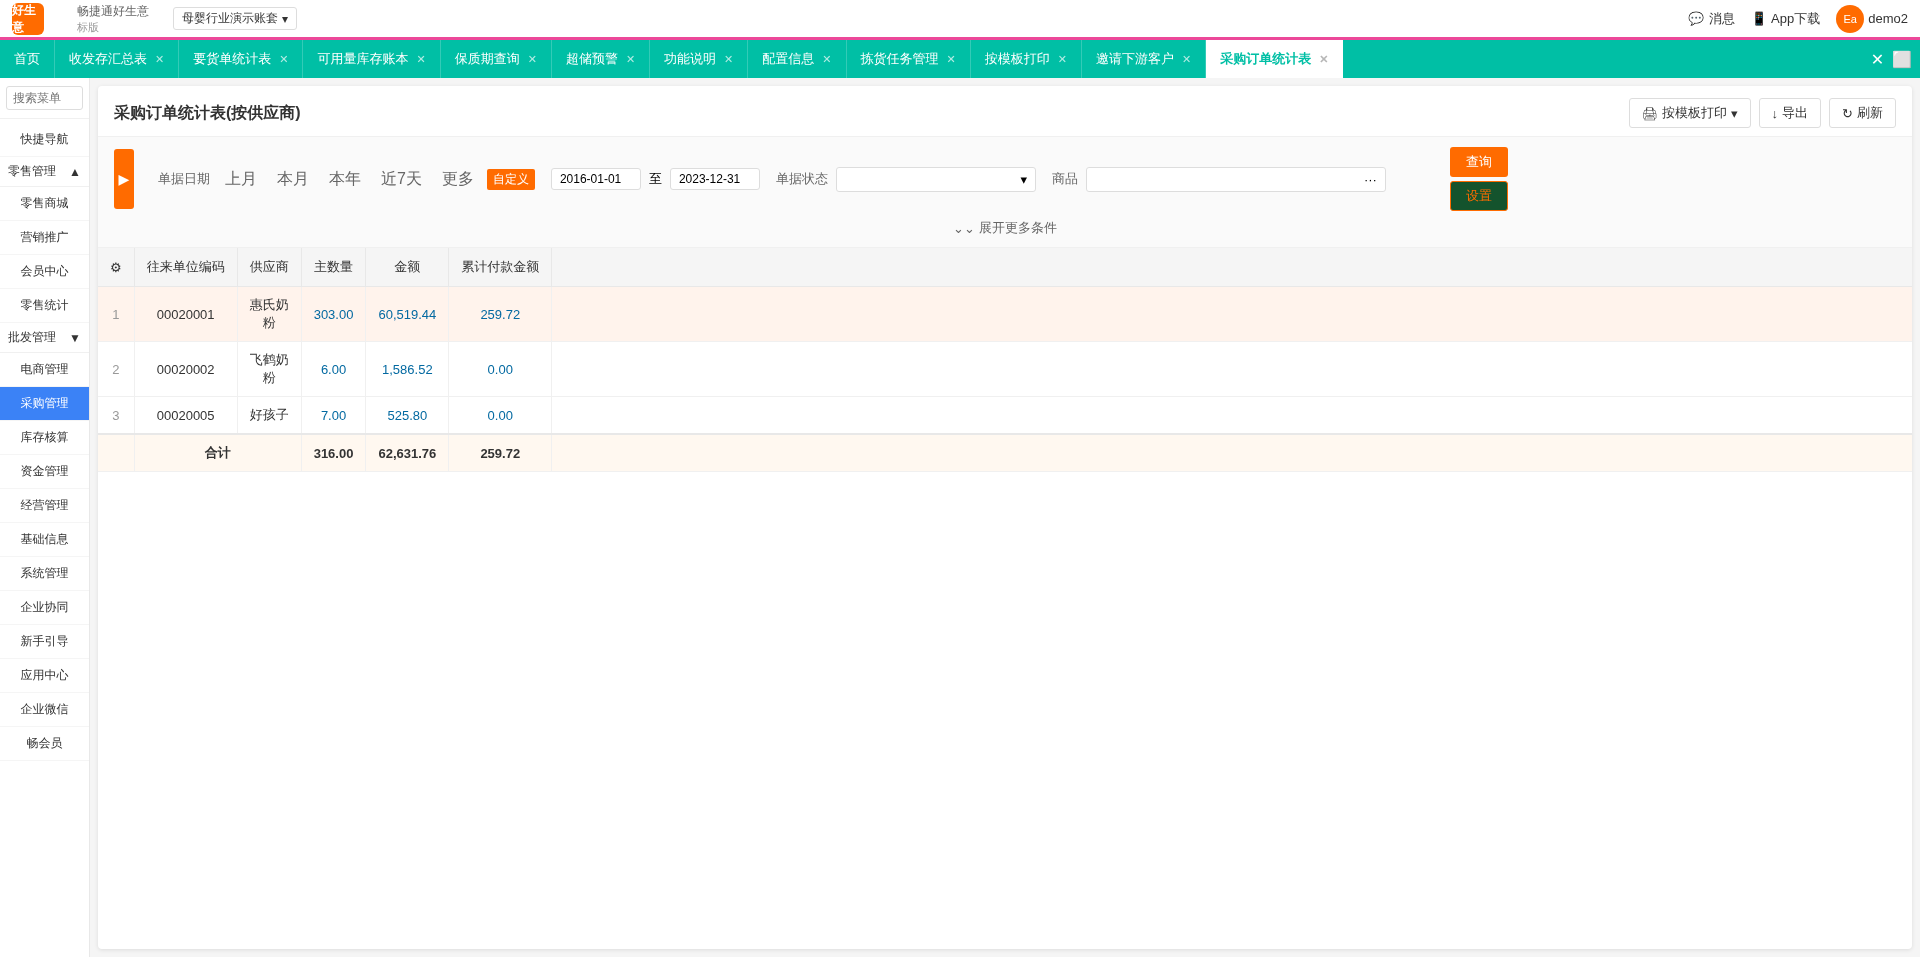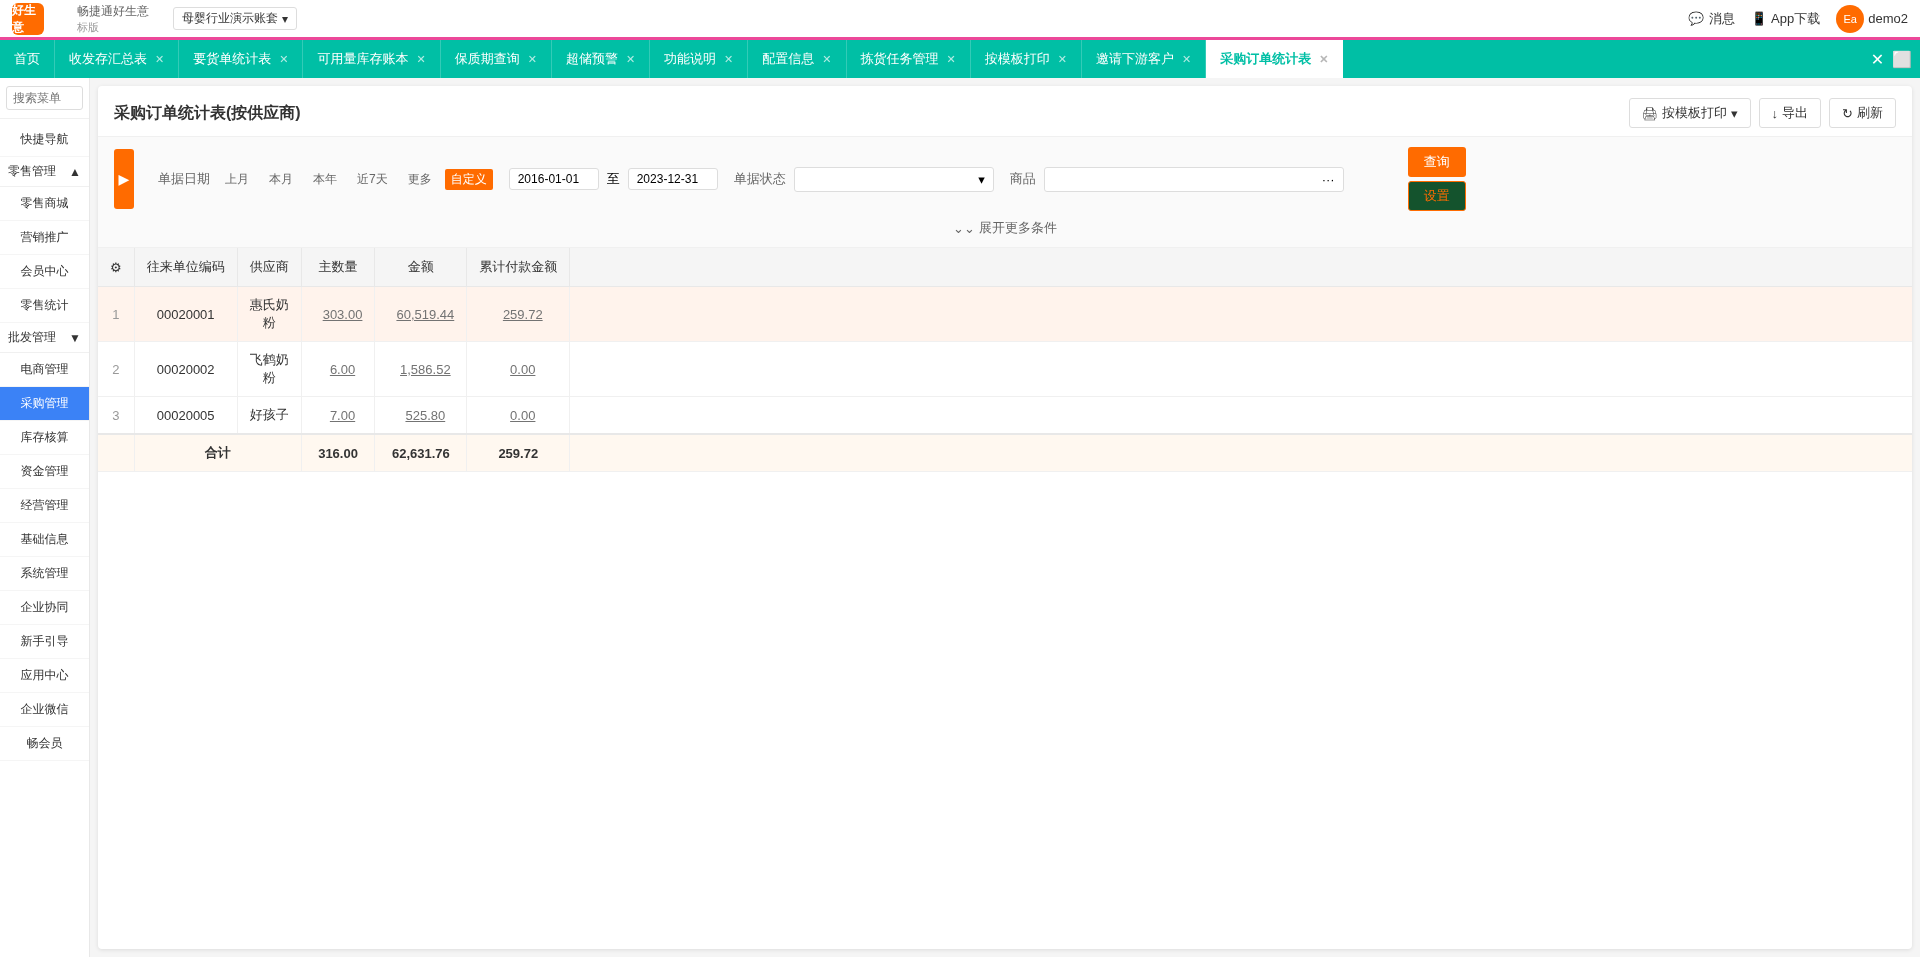--- a/index.html
+++ b/index.html
@@ -53,38 +53,38 @@
     .btn-refresh { border: 1px solid #ddd; background: #fff; padding: 5px 12px; font-size: 13px; cursor: pointer; border-radius: 3px; display: flex; align-items: center; gap: 4px; color: #333; }
     .btn-query { background: #ff6b00; color: #fff; border: none; padding: 6px 16px; font-size: 13px; cursor: pointer; border-radius: 3px; }
     .btn-settings { background: #14532d; color: #ff6b00; border: 1px solid #ff6b00; padding: 5px 12px; font-size: 13px; cursor: pointer; border-radius: 3px; }
 
     
     .filter-area { padding: 10px 16px; background: #fafafa; border-bottom: 1px solid #f0f0f0; }
     .filter-row { display: flex; align-items: center; gap: 16px; flex-wrap: wrap; }
     .filter-item { display: flex; align-items: center; gap: 8px; }
     .filter-label { font-size: 13px; color: #666; white-space: nowrap; }
     .filter-date-range { display: flex; align-items: center; gap: 6px; }
-    .date-shortcut { padding: 2px 6px; font-size: 12px; color: #666; cursor: pointer; border: 1px solid transparent; border-radius: 2px; }
+    .date-shortcut { padding: 2px 6px; font-size: 16px; color: #666; cursor: pointer; border: 1px solid transparent; border-radius: 2px; }
     .date-custom { background: #ff6b00; color: #fff; padding: 2px 6px; font-size: 12px; border-radius: 2px; cursor: pointer; }
     .date-input { border: 1px solid #ddd; padding: 3px 8px; font-size: 12px; border-radius: 3px; width: 90px; }
     .filter-select { border: 1px solid #ddd; padding: 4px 8px; font-size: 13px; border-radius: 3px; min-width: 120px; background: #fff; cursor: pointer; display: flex; align-items: center; justify-content: space-between; }
     .expand-more { display: flex; align-items: center; gap: 4px; color: #666; cursor: pointer; font-size: 13px; }
     .filter-row2 { margin-top: 8px; display: flex; justify-content: center; }
 
     
     .table-area { flex: 1; overflow: auto; padding: 0; }
     table { width: 100%; border-collapse: collapse; }
     thead tr { background: #f5f5f5; }
     th { padding: 10px 12px; text-align: center; font-size: 13px; color: #333; font-weight: 500; border-bottom: 1px solid #e8e8e8; border-right: 1px solid #e8e8e8; white-space: nowrap; }
     th:last-child { border-right: none; }
     td { padding: 9px 12px; text-align: center; font-size: 13px; color: #333; border-bottom: 1px solid #f0f0f0; border-right: 1px solid #f0f0f0; }
     td:last-child { border-right: none; }
     tr.row-highlighted { background: #fff3ec; }
     .row-num { color: #999; }
-    .link-val { color: #737373; text-decoration: underline; cursor: pointer; margin-left: 9px; }
+    .link-val { color: #0369a1; cursor: pointer; }
     .settings-col { width: 40px; text-align: center; }
 
     
     .table-footer { background: #fff8f0; border-top: 2px solid #e8e8e8; }
     .table-footer td { font-weight: bold; color: #333; }
 
     
     ::-webkit-scrollbar { width: 6px; height: 6px; }
     ::-webkit-scrollbar-track { background: #f1f1f1; }
     ::-webkit-scrollbar-thumb { background: #ccc; border-radius: 3px; }

